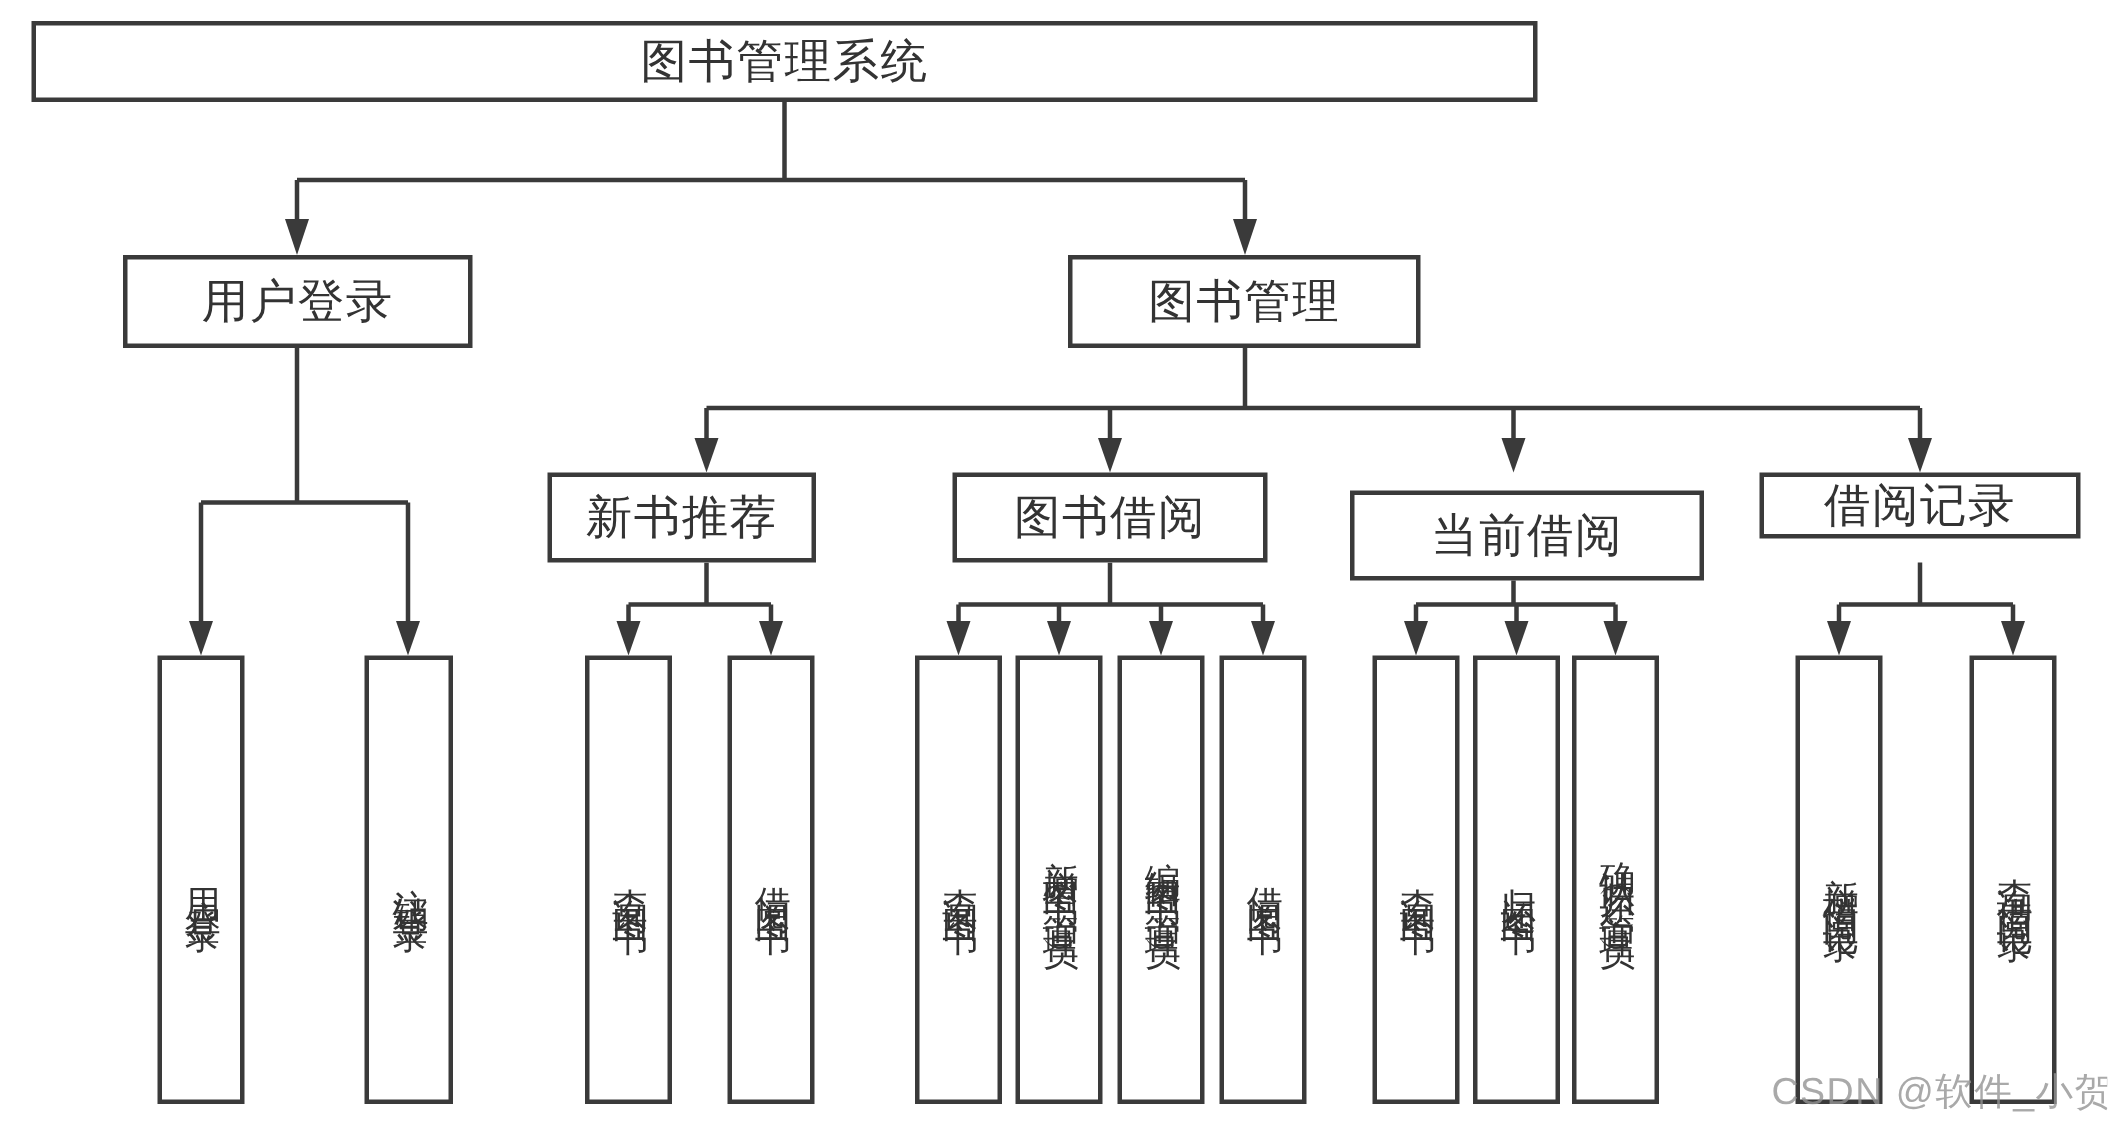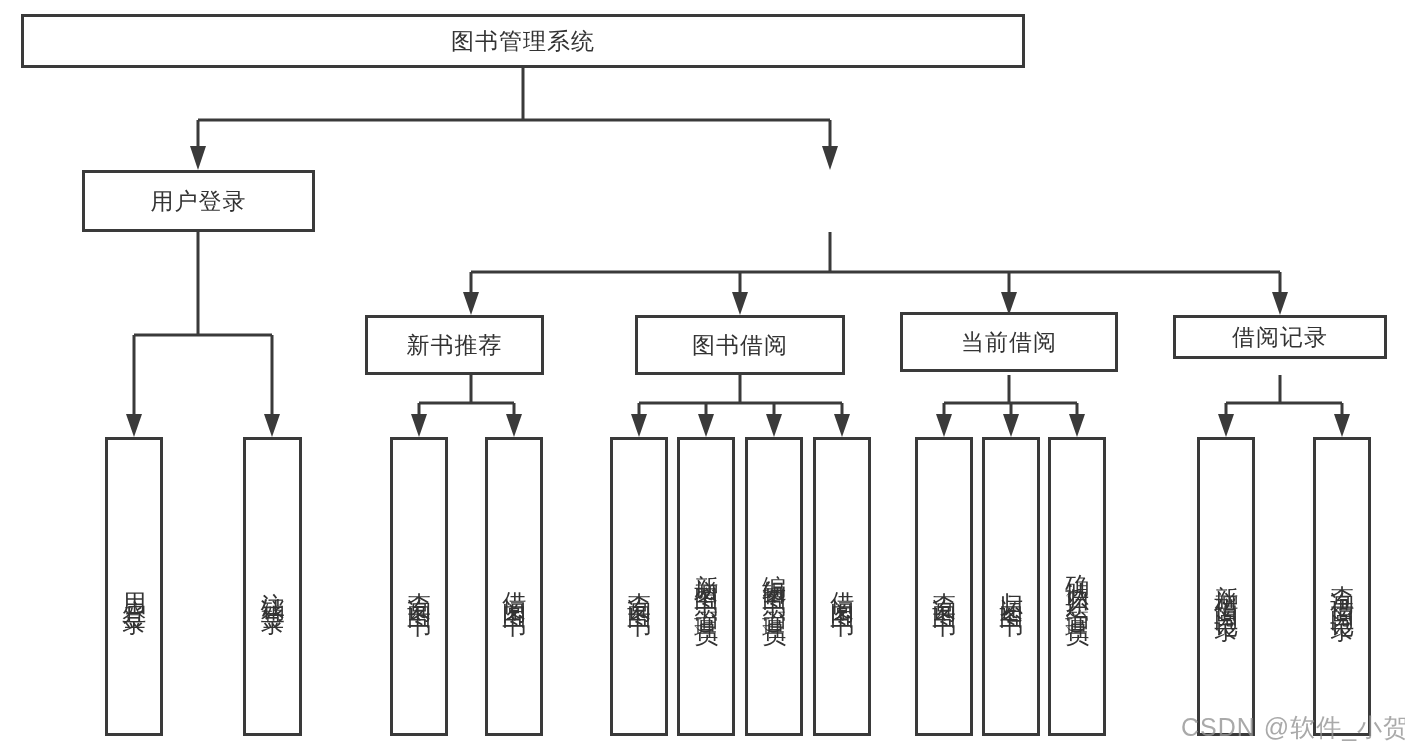--- a/index.html
+++ b/index.html
@@ -16,21 +16,21 @@
     box-sizing:border-box;
     border:3px solid #3a3a3a;
     background:#ffffff;
     display:flex;
     align-items:center;
     justify-content:center;
     color:#333333;
     z-index:2;
   }
   .node.h span{
-    font-size:23px;
+    font-size:31px;
     letter-spacing:1px;
     white-space:nowrap;
   }
   .node.v span{
     writing-mode:vertical-rl;
     text-orientation:mixed;
     font-size:24px;
     letter-spacing:7px;
     line-height:1.1;
     white-space:nowrap;
@@ -91,28 +91,31 @@
     </g>
   </svg>
 
   <div class="node h" style="left:21px;top:14px;width:1004px;height:54px">
     <span>图书管理系统</span>
   </div>
 
   <div class="node h" style="left:82px;top:170px;width:233px;height:62px">
     <span>用户登录</span>
   </div>
+  <div class="node h" style="left:712px;top:170px;width:235px;height:62px">
+    <span>图书管理</span>
+  </div>
 
   <div class="node h" style="left:365px;top:315px;width:179px;height:60px">
     <span>新书推荐</span>
   </div>
   <div class="node h" style="left:635px;top:315px;width:210px;height:60px">
     <span>图书借阅</span>
   </div>
-  <div class="node h" style="left:900px;top:312px;width:218px;height:60px">
+  <div class="node h" style="left:900px;top:327px;width:236px;height:60px">
     <span>当前借阅</span>
   </div>
   <div class="node h" style="left:1173px;top:315px;width:214px;height:44px">
     <span>借阅记录</span>
   </div>
 
   <div class="node v" style="left:105px;top:437px;width:58px;height:299px">
     <span>用户登录</span>
   </div>
   <div class="node v" style="left:243px;top:437px;width:59px;height:299px">

